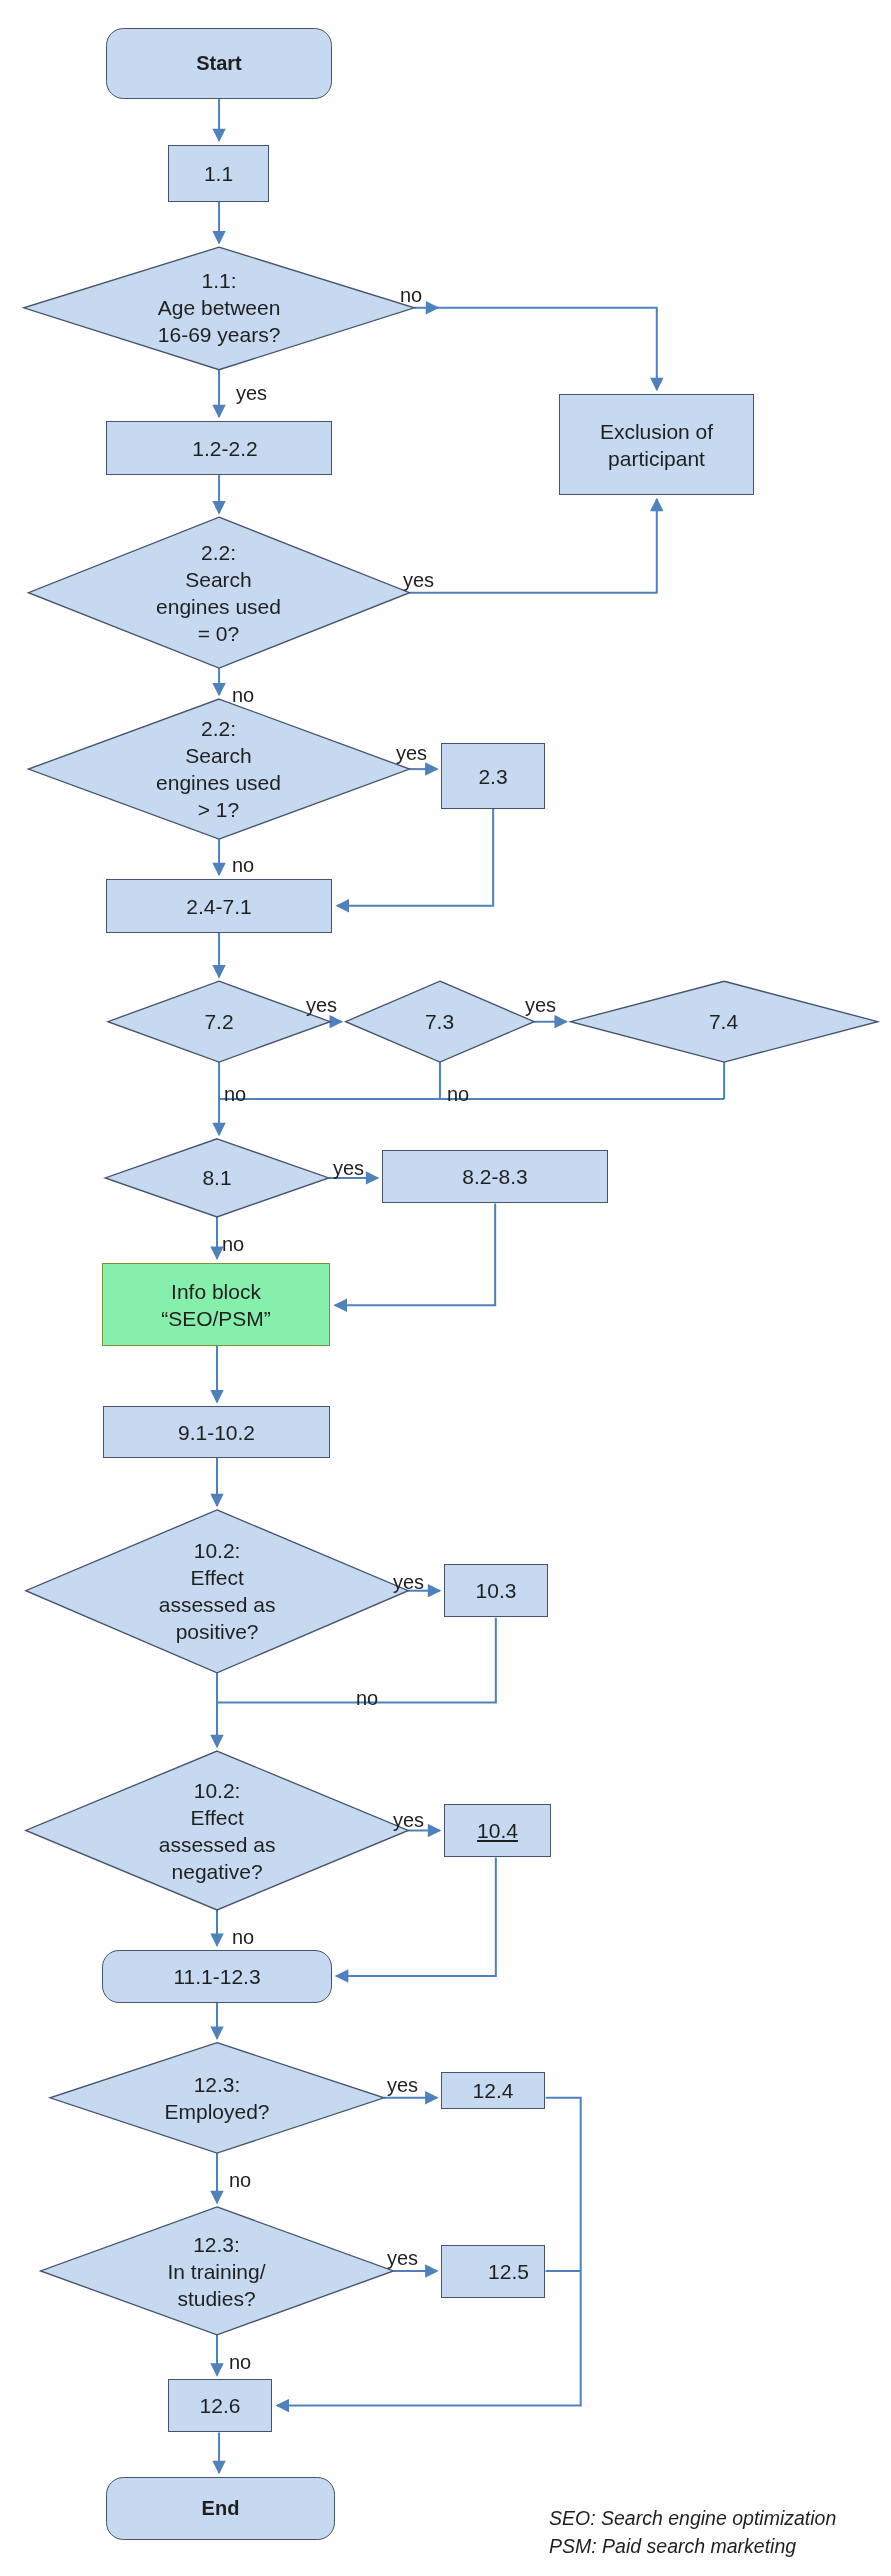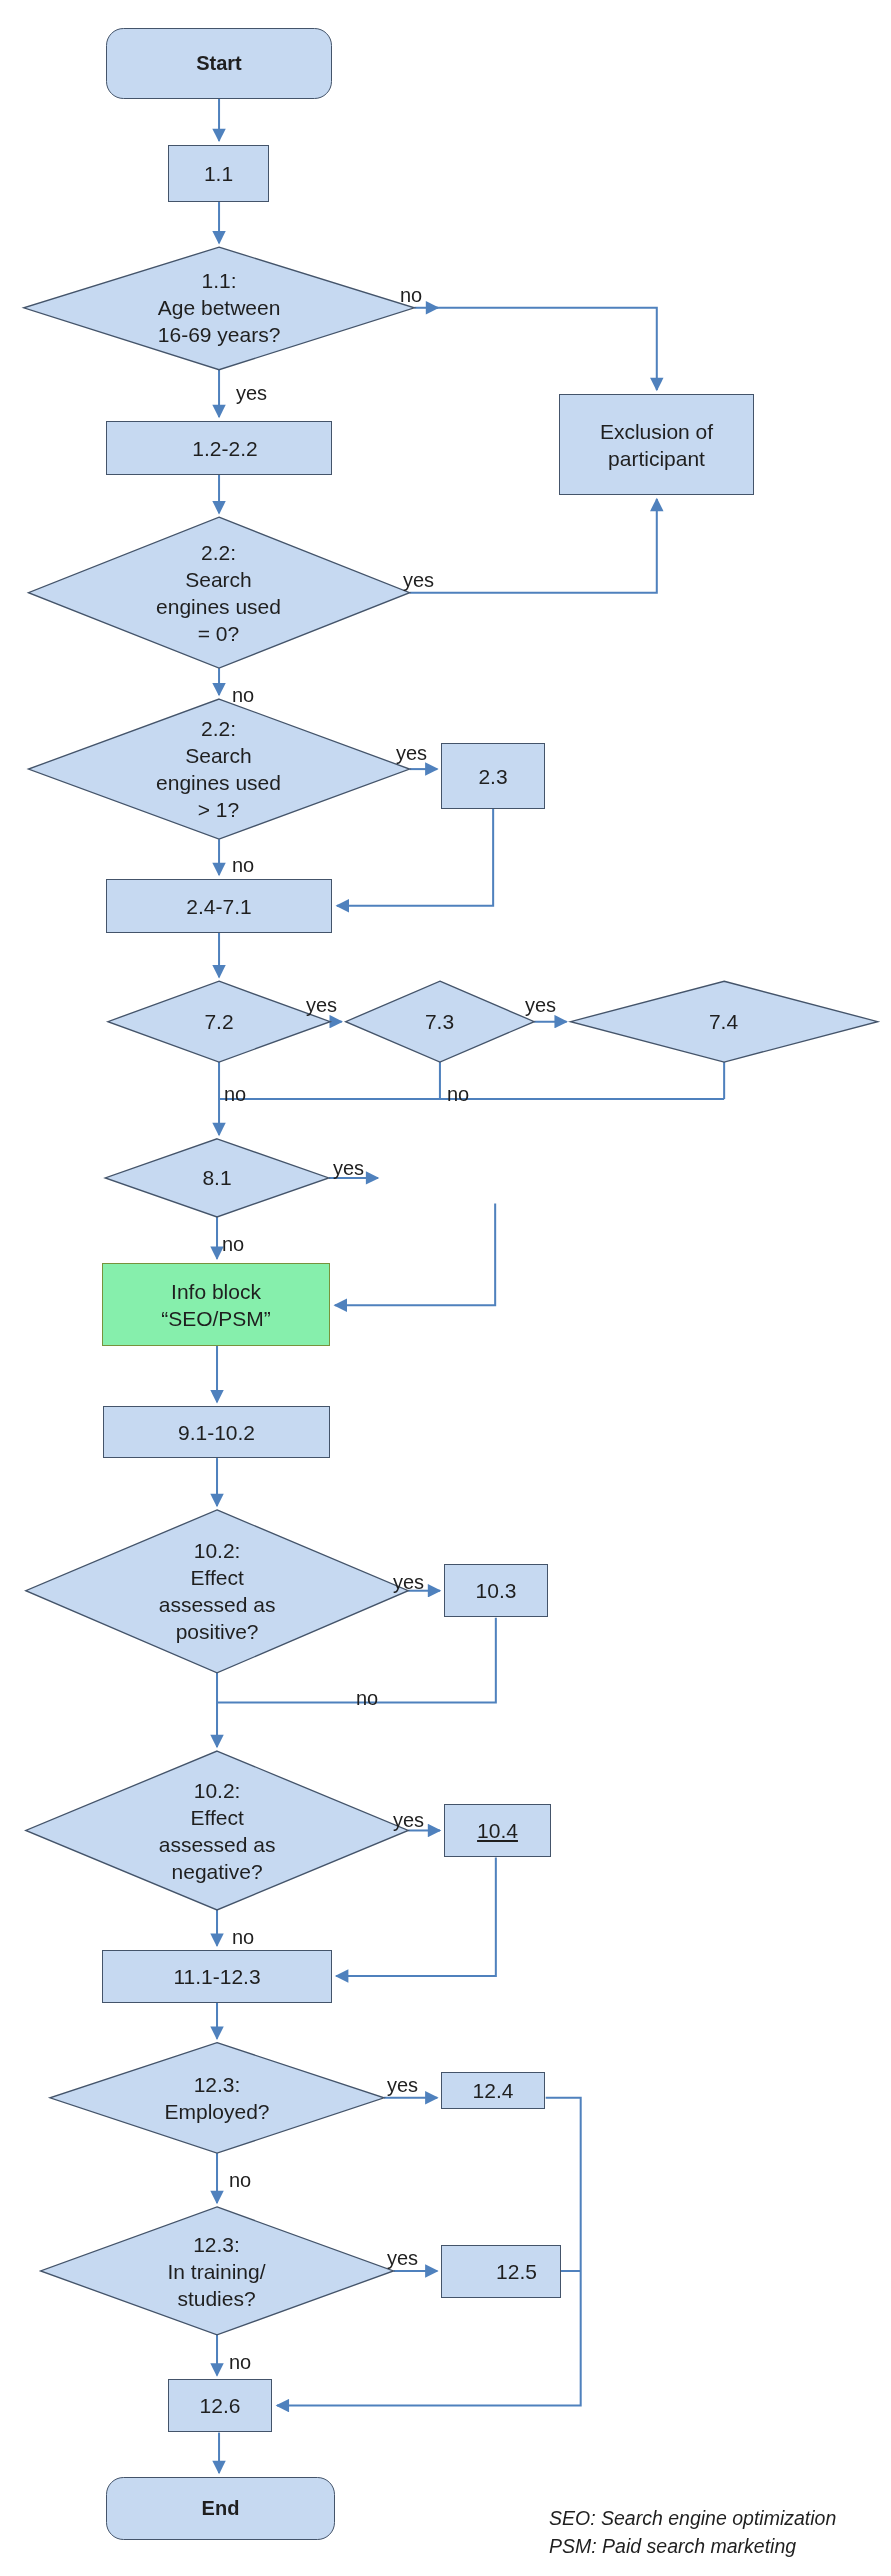--- a/index.html
+++ b/index.html
@@ -104,39 +104,40 @@
       <div>participant</div>
     </div>
   </div>
 
   <div class="abs rect-node" style="left:106px;top:421px;width:226px;height:54px;padding-left:12px;">1.2-2.2</div>
 
   <div class="abs rect-node" style="left:441px;top:743px;width:104px;height:66px;">2.3</div>
 
   <div class="abs rect-node" style="left:106px;top:879px;width:226px;height:54px;">2.4-7.1</div>
 
+  <div class="abs rect-node" style="left:382px;top:1150px;width:226px;height:53px;">8.2-8.3</div>
 
   <div class="abs rect-node green" style="left:102px;top:1263px;width:228px;height:83px;">
     <div>
       <div>Info block</div>
       <div>“SEO/PSM”</div>
     </div>
   </div>
 
   <div class="abs rect-node" style="left:103px;top:1406px;width:227px;height:52px;">9.1-10.2</div>
 
   <div class="abs rect-node" style="left:444px;top:1564px;width:104px;height:53px;">10.3</div>
 
   <div class="abs rect-node" style="left:444px;top:1804px;width:107px;height:53px;text-decoration:underline;">10.4</div>
 
-  <div class="abs rect-node" style="left:102px;top:1950px;width:230px;height:53px;">11.1-12.3</div>
+  <div class="abs rect-node" style="left:102px;top:1950px;width:230px;height:53px;border-radius:17px;">11.1-12.3</div>
 
   <div class="abs rect-node" style="left:441px;top:2072px;width:104px;height:37px;">12.4</div>
 
-  <div class="abs rect-node" style="left:441px;top:2245px;width:120px;height:53px;padding-left:31px;">12.5</div>
+  <div class="abs rect-node" style="left:441px;top:2245px;width:104px;height:53px;padding-left:31px;">12.5</div>
 
   <div class="abs rect-node" style="left:168px;top:2379px;width:104px;height:53px;">12.6</div>
 
   <div class="abs rect-node rounded" style="left:106px;top:2477px;width:229px;height:63px;">End</div>
 
   <div class="abs dlabel" style="left:23.6px;top:267px;width:391px;">
     <div>1.1:</div>
     <div>Age between</div>
     <div>16-69 years?</div>
   </div>

